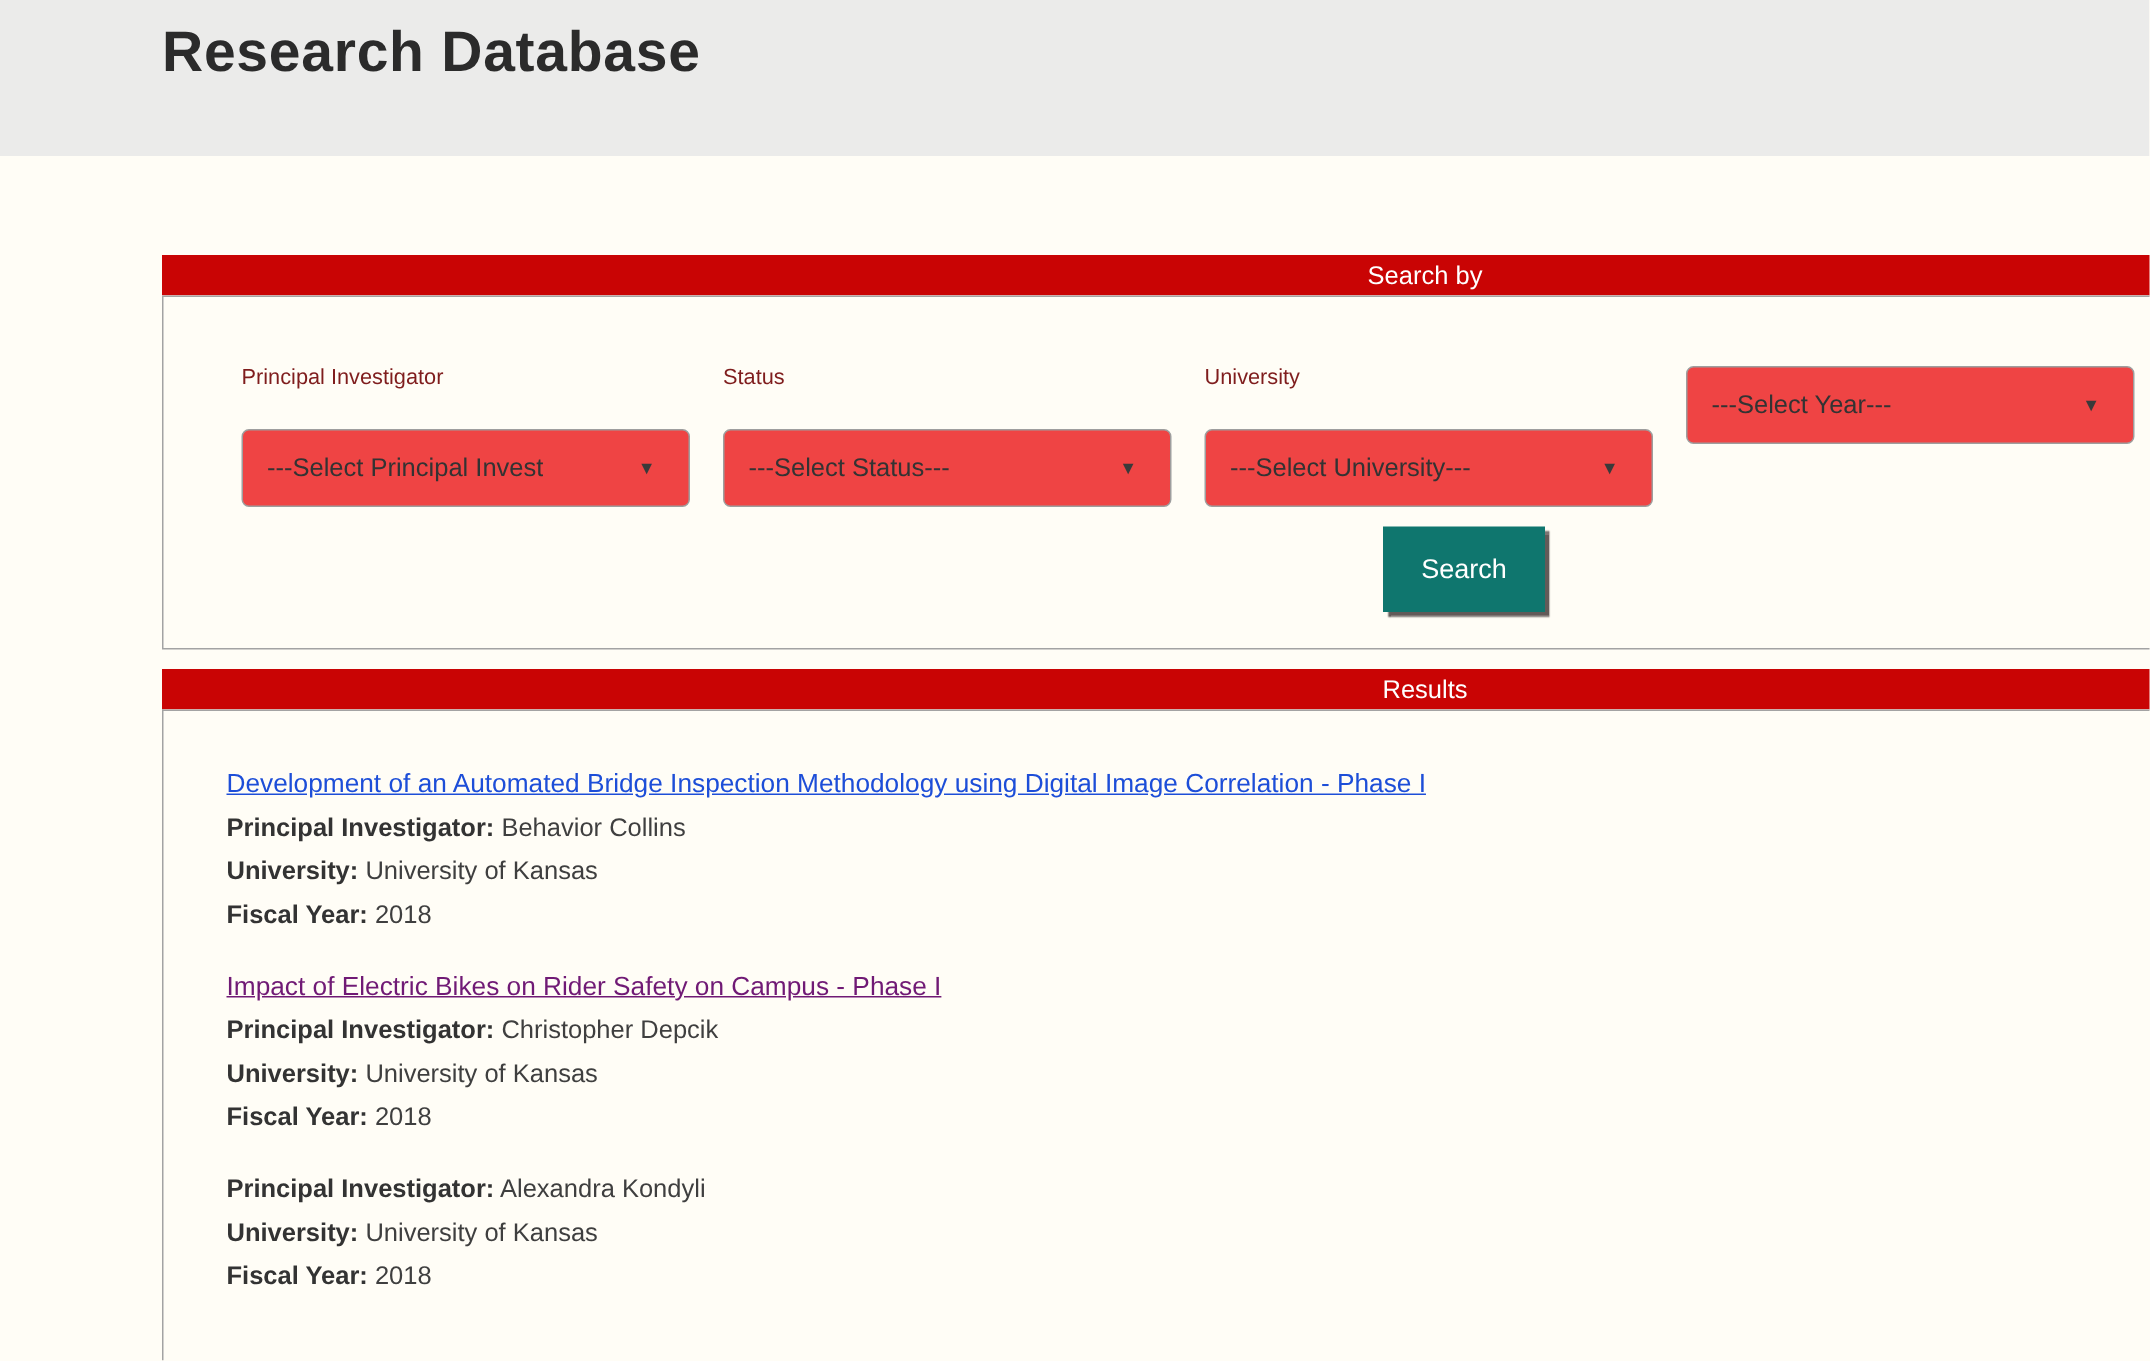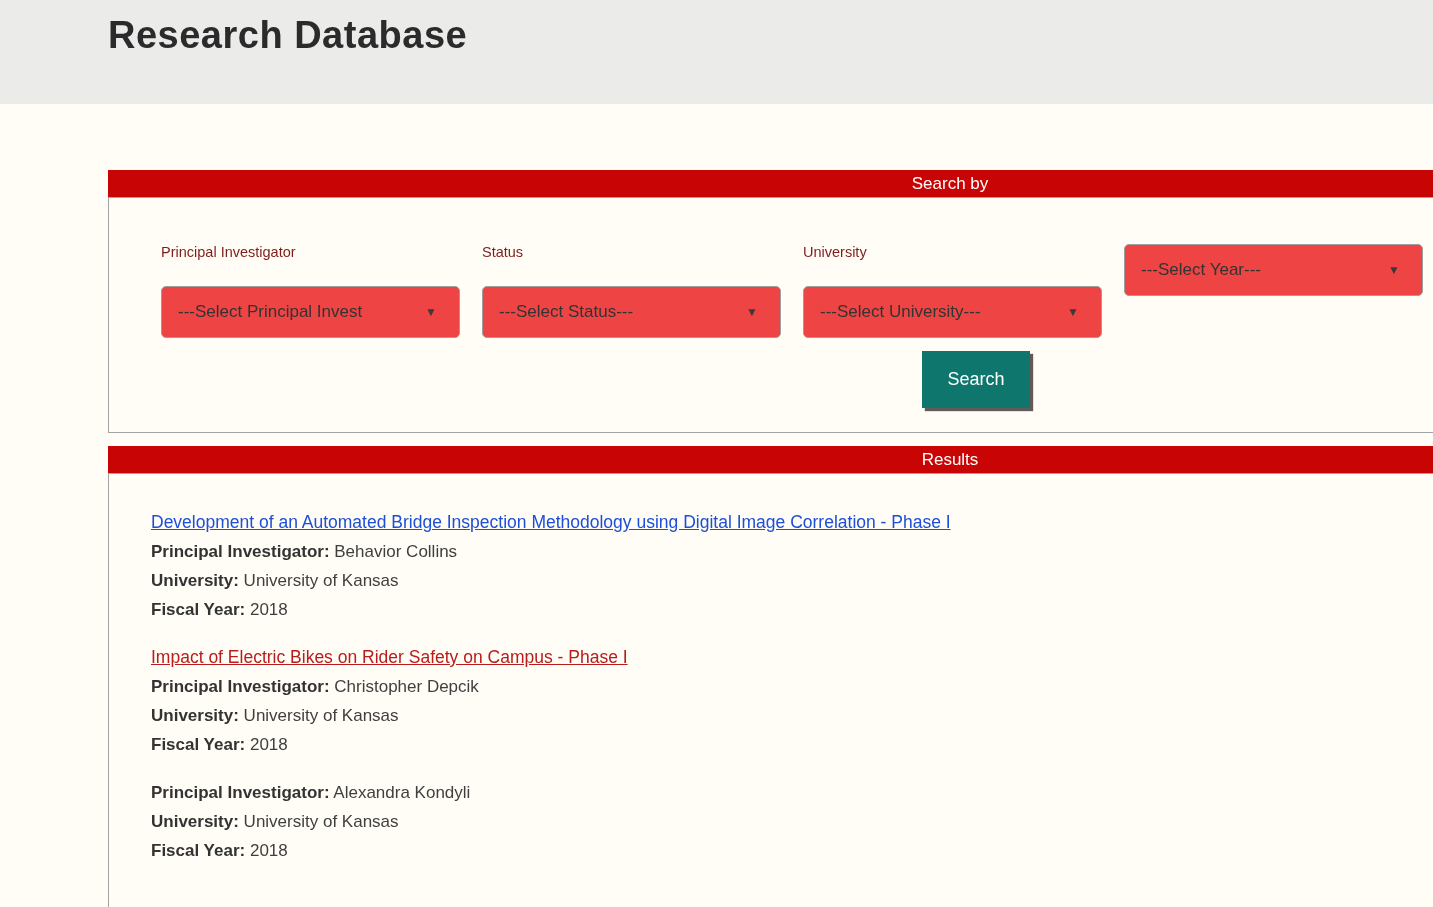--- a/index.html
+++ b/index.html
@@ -114,21 +114,21 @@
     box-shadow: 3px 3px 1px rgba(45, 35, 35, 0.75);
     cursor: pointer;
   }
 
   
   .result-item { margin-bottom: 19px; }
   .result-title {
     display: inline-block;
     font-size: 17.5px;
     line-height: 29px;
-    color: #b91c1c;
+    color: #701a75;
     text-decoration: underline;
     cursor: pointer;
   }
   .result-title.visited { color: #1d4ed8; }
   .meta-line {
     font-size: 17px;
     line-height: 29px;
     color: #3f3f3f;
   }
   .meta-label {

